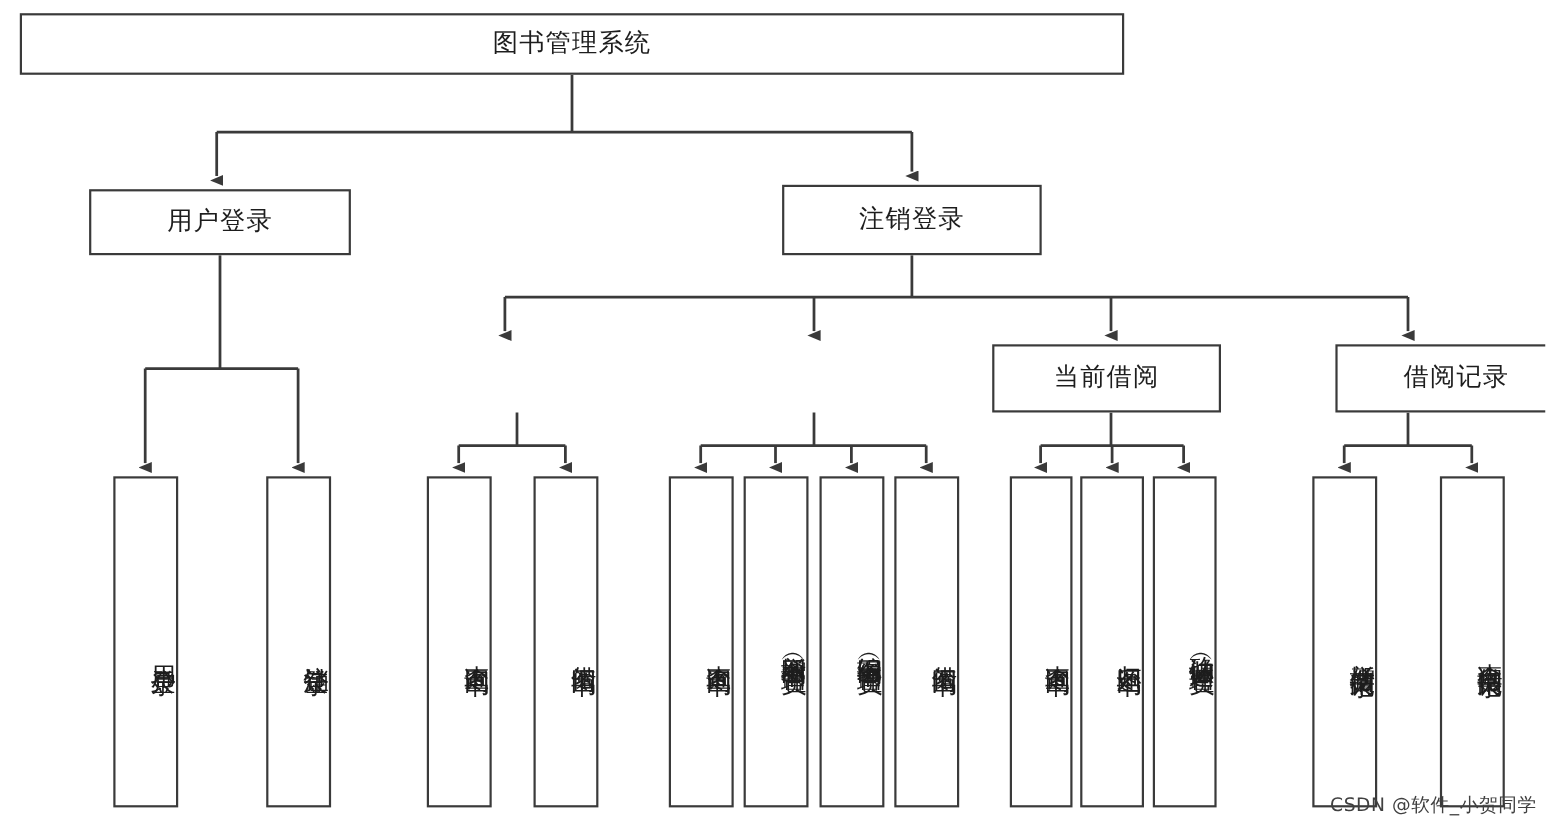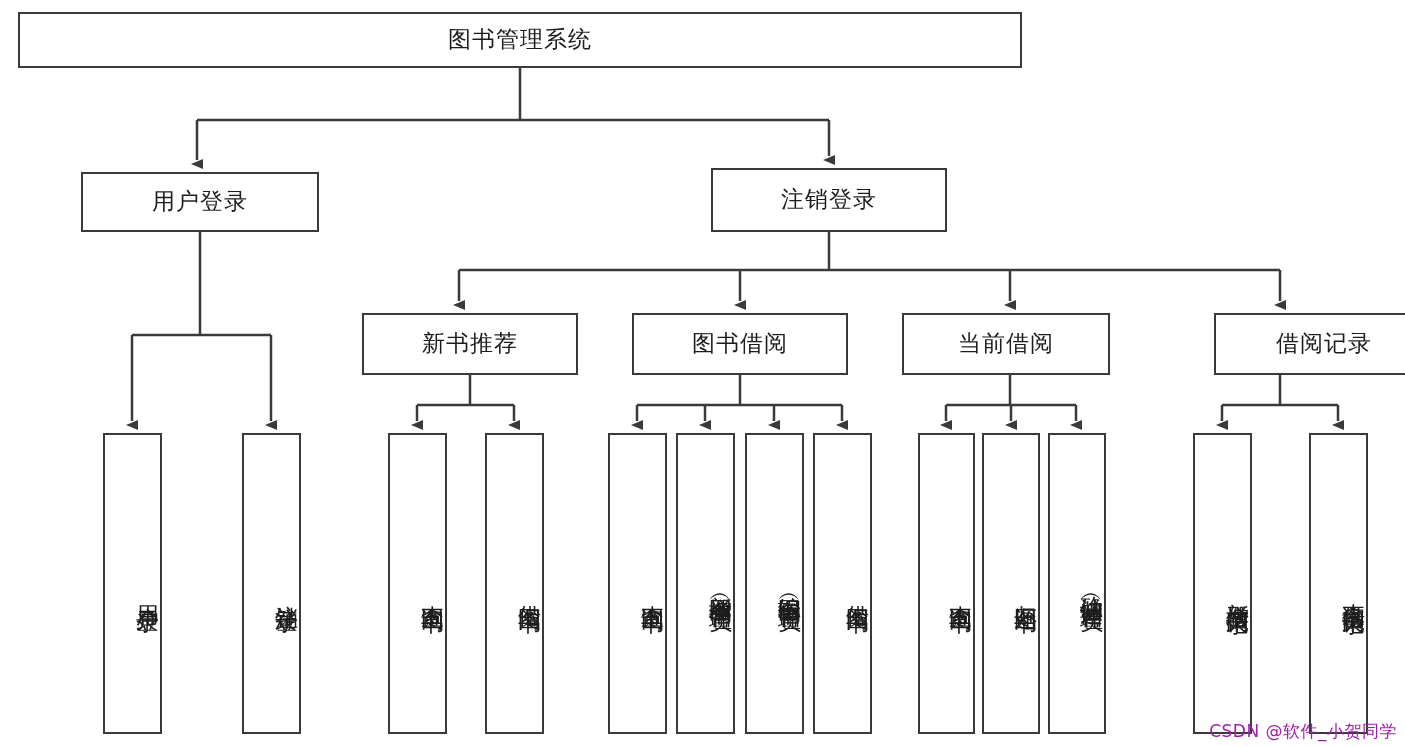--- a/index.html
+++ b/index.html
@@ -55,21 +55,21 @@
     top: 0;
     width: 1405px;
     height: 747px;
     pointer-events: none;
   }
   .watermark {
     position: absolute;
     right: 8px;
     bottom: 4px;
     font-size: 17px;
-    color: #a21caf;
+    color: #404040;
     letter-spacing: 0.5px;
     white-space: nowrap;
   }
 </style>
 </head>
 <body>
 
 <div id="canvas">
 
   <svg class="links" viewBox="0 0 1405 747">
@@ -126,26 +126,20 @@
     <span>图书管理系统</span>
   </div>
 
   <div class="node horiz" style="left:81px; top:172px; width:238px; height:60px;">
     <span>用户登录</span>
   </div>
   <div class="node horiz" style="left:711px; top:168px; width:236px; height:64px;">
     <span>注销登录</span>
   </div>
 
-  <div class="node horiz" style="left:362px; top:313px; width:216px; height:62px;">
-    <span>新书推荐</span>
-  </div>
-  <div class="node horiz" style="left:632px; top:313px; width:216px; height:62px;">
-    <span>图书借阅</span>
-  </div>
   <div class="node horiz" style="left:902px; top:313px; width:208px; height:62px;">
     <span>当前借阅</span>
   </div>
   <div class="node horiz" style="left:1170px; top:313px; width:220px; height:62px;margin-left:44px;">
     <span>借阅记录</span>
   </div>
 
   <div class="node vert" style="left:103px; top:433px; width:59px; height:301px;">
     <span>用户登录</span>
   </div>

